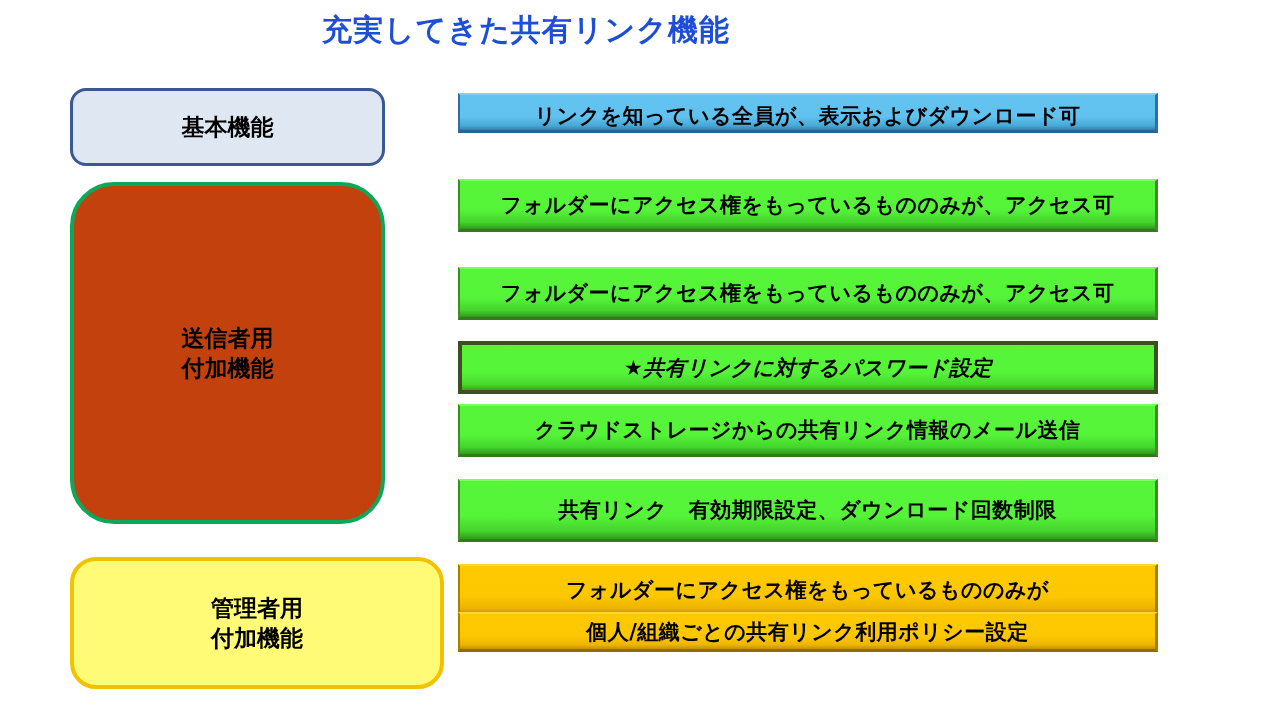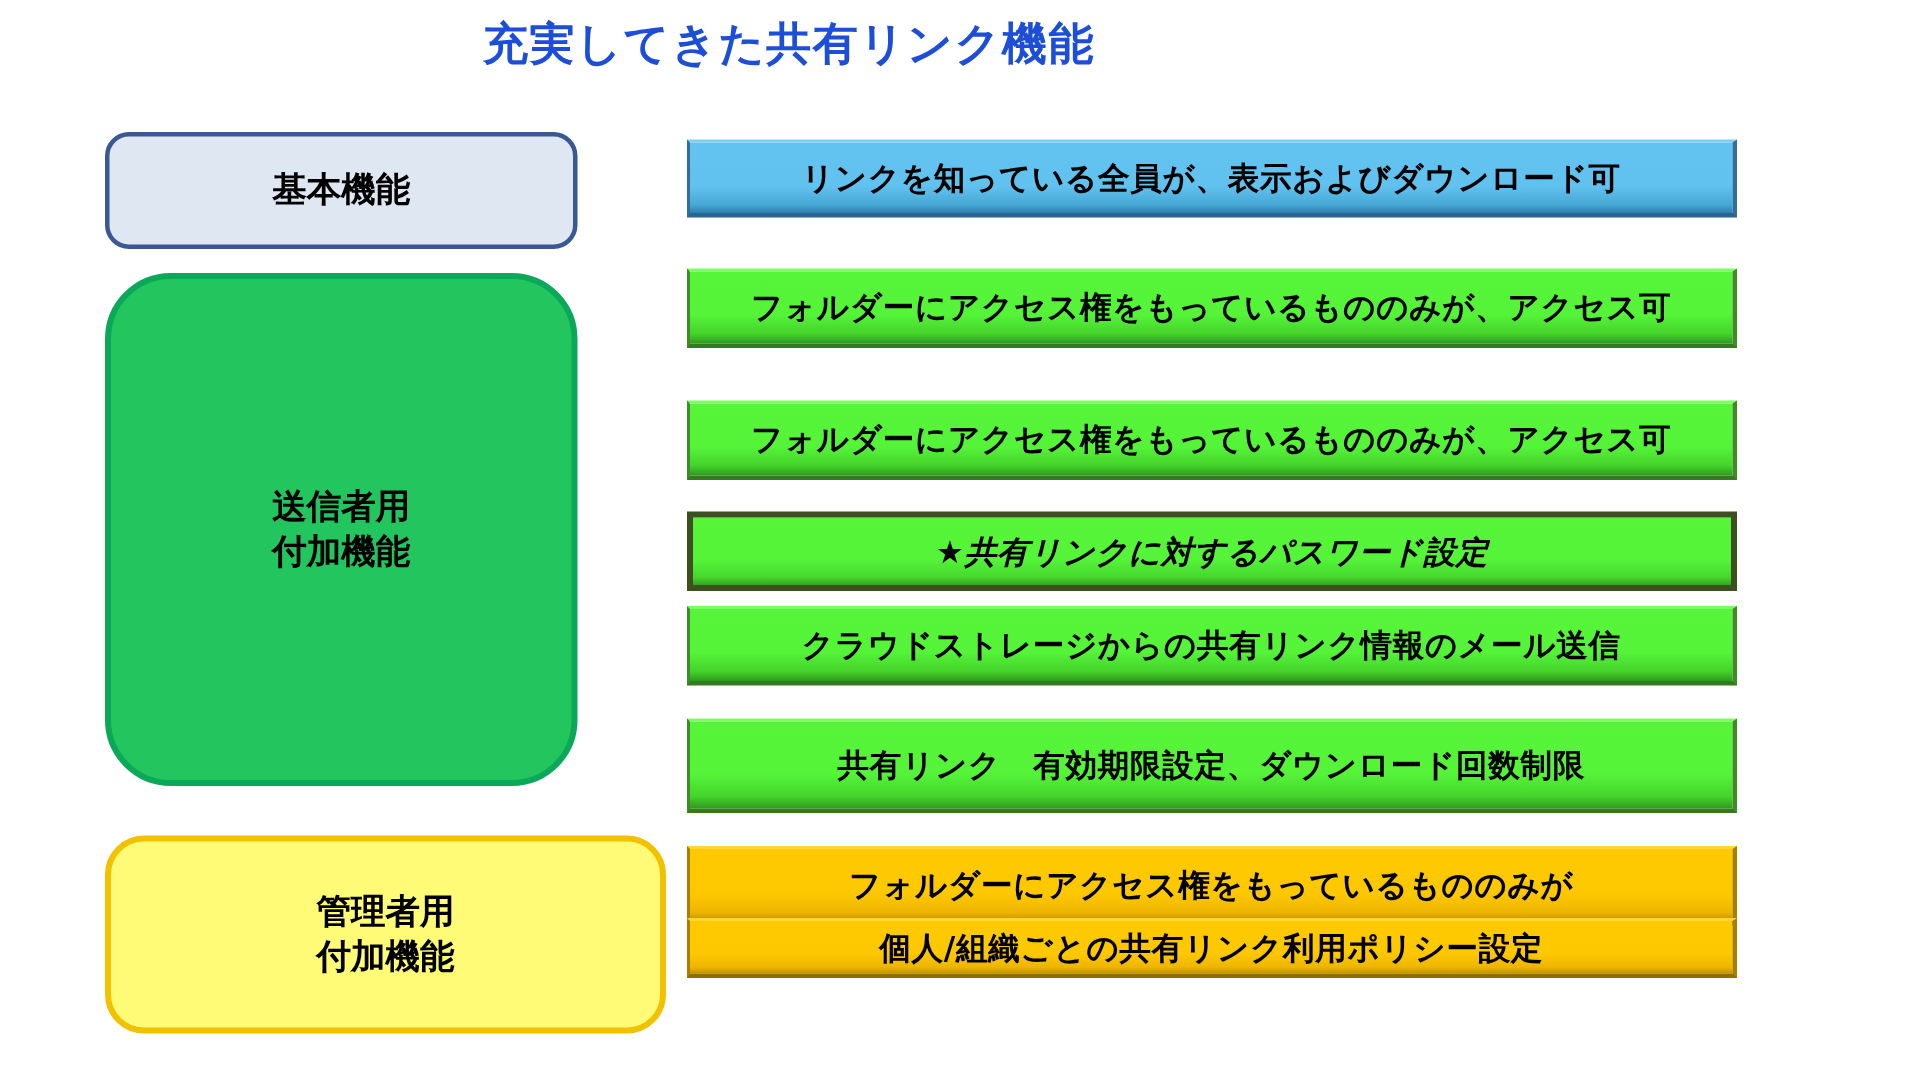--- a/index.html
+++ b/index.html
@@ -53,21 +53,21 @@
     border: 3px solid #3A5894;
     border-radius: 16px;
     font-size: 23px;
   }
 
   .cat-sender {
     left: 70px;
     top: 182px;
     width: 315px;
     height: 342px;
-    background: #22c55e;
+    background: #c2410c;
     border: 4px solid #0CA85A;
     border-radius: 44px;
     font-size: 23px;
   }
 
   .cat-admin {
     left: 70px;
     top: 557px;
     width: 374px;
     height: 132px;
@@ -134,21 +134,21 @@
   <span>送信者用
 付加機能</span>
 </div>
 
 <div class="cat-box cat-admin">
   <span>管理者用
 付加機能</span>
 </div>
 
 <div id="bars-root">
-    <div class="bar blue" style="top: 93px; height: 52px;">
+    <div class="bar blue" style="top: 93px; height: 40px; align-items: flex-end;">
       <span>リンクを知っている全員が、表示およびダウンロード可</span>
     </div>
     <div class="bar green" style="top: 179px; height: 53px;">
       <span>フォルダーにアクセス権をもっているもののみが、アクセス可</span>
     </div>
     <div class="bar green" style="top: 267px; height: 53px;">
       <span>フォルダーにアクセス権をもっているもののみが、アクセス可</span>
     </div>
     <div class="bar green-outline" style="top: 341px; height: 53px; font-style: italic;">
       <span>★共有リンクに対するパスワード設定</span>

